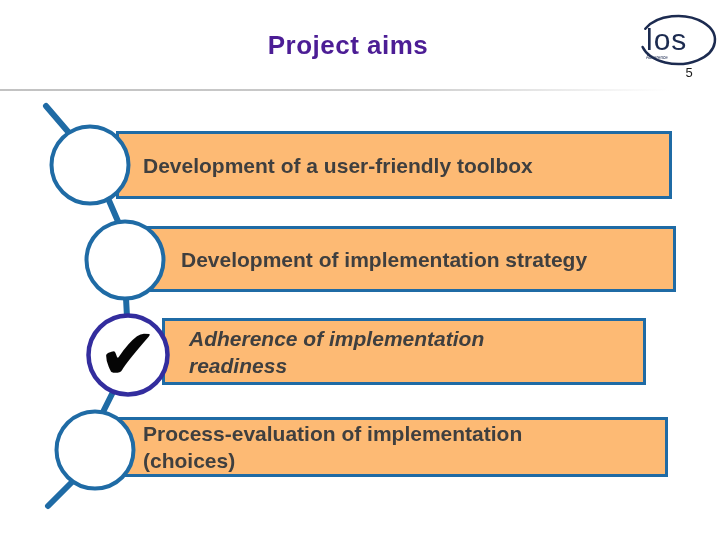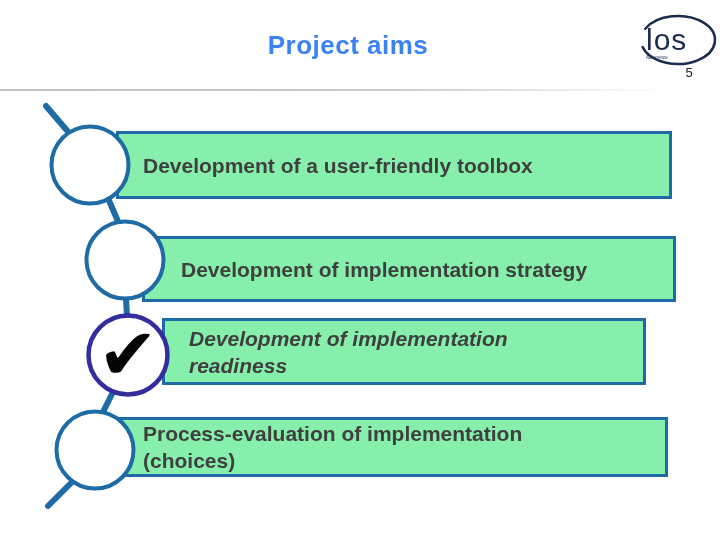--- a/index.html
+++ b/index.html
@@ -7,44 +7,44 @@
     width:720px;height:540px;position:relative;overflow:hidden;
     background:#ffffff;
     font-family:"Liberation Sans", sans-serif;
   }
   .slide{position:absolute;inset:0;width:720px;height:540px;}
 
   
   .title{
     position:absolute;top:30px;left:0;right:24px;
     text-align:center;
-    font-size:26px;font-weight:bold;color:#3b82f6;
+    font-size:26px;font-weight:bold;color:#4c1d95;
     letter-spacing:0.5px;
   }
   .rule{
     position:absolute;top:89px;left:0;width:720px;height:2px;
     background:linear-gradient(90deg,#c2c2c2 0%,#cbcbcb 55%,rgba(255,255,255,0) 93%);
   }
   .logo{position:absolute;left:633px;top:8px;width:90px;height:64px;}
   .page-number{
     position:absolute;left:680px;top:65px;width:18px;
     font-size:13px;color:#1a1a1a;text-align:center;
   }
 
   
   .aim-box{
     position:absolute;
-    background:#86efac;
+    background:#fdba74;
     border:3px solid #1f6ba5;
     display:flex;align-items:center;
     box-sizing:border-box;
     color:#3f3f3f;font-weight:bold;font-size:21px;line-height:27px;
   }
   .box1{left:116px;top:131px;width:556px;height:68px;padding-left:24px;}
-  .box2{left:142px;top:236px;width:534px;height:66px;padding-left:36px;}
+  .box2{left:142px;top:226px;width:534px;height:66px;padding-left:36px;}
   .box3{left:162px;top:318px;width:484px;height:67px;padding-left:24px;}
   .box4{left:110px;top:417px;width:558px;height:60px;padding-left:30px;}
   .box3 .aim-label{font-style:italic;max-width:360px;}
   .box4 .aim-label{max-width:430px;}
 
   
   .chain{position:absolute;left:0;top:0;width:720px;height:540px;pointer-events:none;}
 
   .checkmark{
     position:absolute;left:92px;top:318px;width:72px;height:72px;
@@ -69,21 +69,21 @@
 
   <div class="page-number">5</div>
 
   <div class="aim-box box1">
     <span class="aim-label">Development of a user-friendly toolbox</span>
   </div>
   <div class="aim-box box2">
     <span class="aim-label">Development of implementation strategy</span>
   </div>
   <div class="aim-box box3">
-    <span class="aim-label">Development of implementation readiness</span>
+    <span class="aim-label">Adherence of implementation readiness</span>
   </div>
   <div class="aim-box box4">
     <span class="aim-label">Process-evaluation of implementation (choices)</span>
   </div>
 
   <svg class="chain" viewBox="0 0 720 540">
     <line x1="46" y1="106" x2="70" y2="134" stroke="#1f6ba5" stroke-width="6" stroke-linecap="round"></line>
     <line x1="107" y1="196" x2="120" y2="226" stroke="#1f6ba5" stroke-width="6" stroke-linecap="round"></line>
     <line x1="126" y1="298" x2="127" y2="317" stroke="#1f6ba5" stroke-width="6" stroke-linecap="round"></line>
     <line x1="113" y1="392" x2="102" y2="414" stroke="#1f6ba5" stroke-width="6" stroke-linecap="round"></line>

